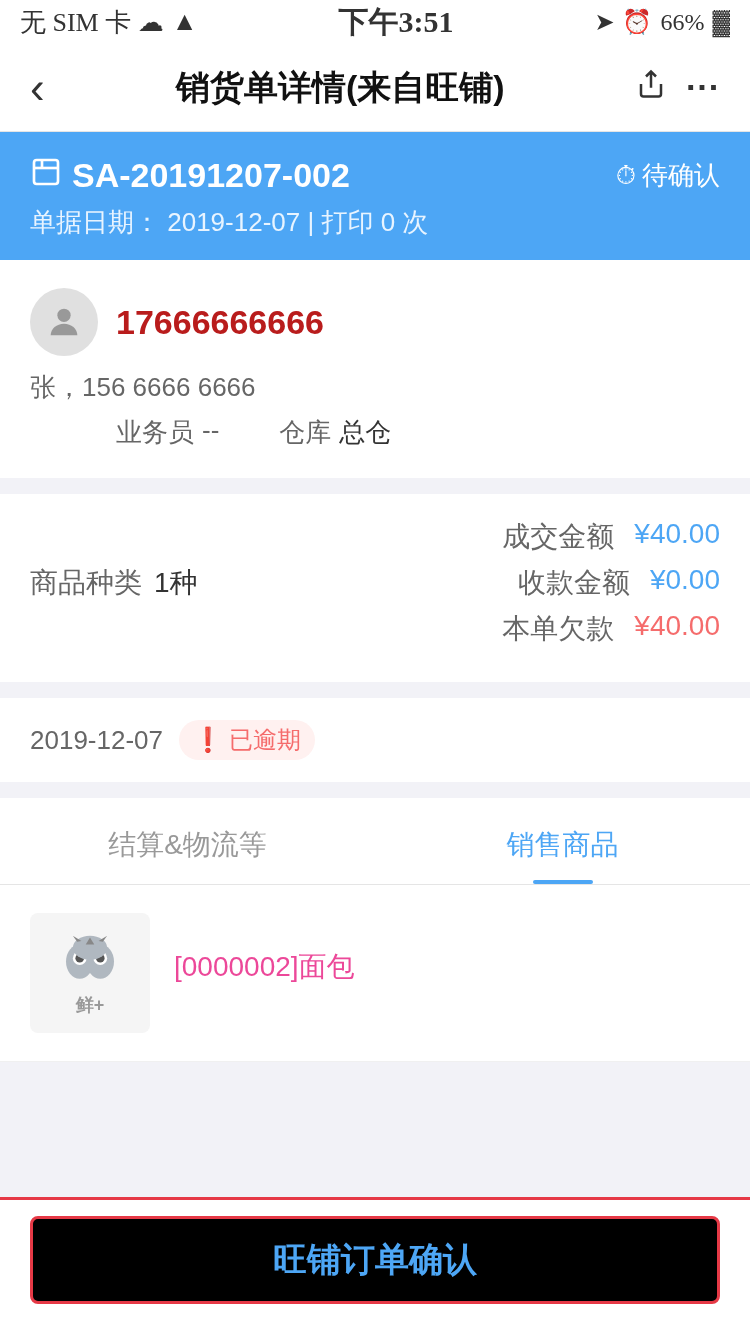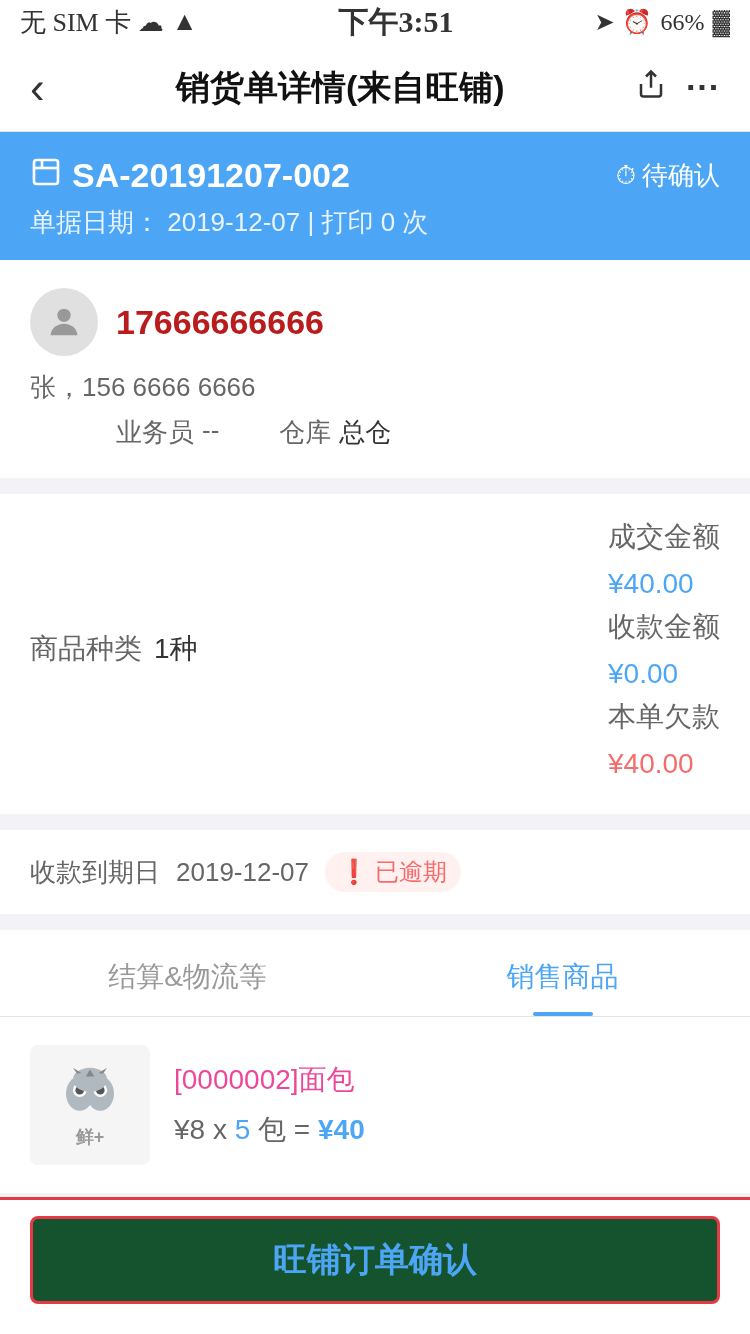--- a/index.html
+++ b/index.html
@@ -149,23 +149,22 @@
     }
     .amounts-right-block {
       display: flex;
       flex-direction: column;
       align-items: flex-end;
       gap: 8px;
     }
     .amount-line {
       display: flex;
       justify-content: flex-end;
-      gap: 12px;
-      font-size: 28px;
-      flex-direction: column;
+      gap: 20px;
+      font-size: 28px;
     }
     .amount-label { color: #666; }
     .amount-value-blue { color: #4da6f5; }
     .amount-value-red { color: #f56c6c; }
     .product-count { color: #333; font-size: 28px; }
 
     
     .due-date-section {
       background: #fff;
       margin-top: 16px;
@@ -275,21 +274,21 @@
       bottom: 0;
       left: 0;
       width: 750px;
       background: #fff;
       padding: 16px 30px 30px;
       border-top: 3px solid #e63946;
     }
     .confirm-btn {
       width: 100%;
       height: 88px;
-      background: #14532d;
+      background: #000000;
       border: 3px solid #e63946;
       border-radius: 8px;
       color: #4da6f5;
       font-size: 34px;
       font-weight: 600;
       cursor: pointer;
       display: flex;
       align-items: center;
       justify-content: center;
     }
@@ -393,21 +392,20 @@
       </div>
       <div class="amount-line">
         <span class="amount-label">本单欠款</span>
         <span class="amount-value-red">¥40.00</span>
       </div>
     </div>
   </div>
 </div>
 
 <div class="due-date-section">
-  <span>收款到期日</span>
   <span>2019-12-07</span>
   <span class="overdue-badge">
     <span style="color:#f56c6c;">❗</span>
     <span>已逾期</span>
   </span>
 </div>
 
 <div class="tabs-section">
   <div class="tab-item">
     <span>结算&amp;物流等</span>
@@ -432,28 +430,20 @@
           <ellipse cx="40" cy="22" rx="20" ry="14" fill="#b0b8c0"></ellipse>
           <polygon points="35,18 40,10 45,18" fill="#888"></polygon>
           <polygon points="25,15 20,8 30,14" fill="#888"></polygon>
           <polygon points="55,15 60,8 50,14" fill="#888"></polygon>
         </svg>
         <span style="font-size:18px;color:#999;font-weight:700;">鲜+</span>
       </div>
     </div>
     <div class="product-info">
       <div class="product-name">[0000002]面包</div>
-      <div class="product-price-row">
-        <span>¥8</span>
-        <span> x </span>
-        <span class="price-qty">5</span>
-        <span>包</span>
-        <span> = </span>
-        <span class="price-total">¥40</span>
-      </div>
     </div>
   </div>
 </div>
 
 <div class="empty-space"></div>
 
 <div class="bottom-bar">
   <button class="confirm-btn">旺铺订单确认</button>
 </div>
 

